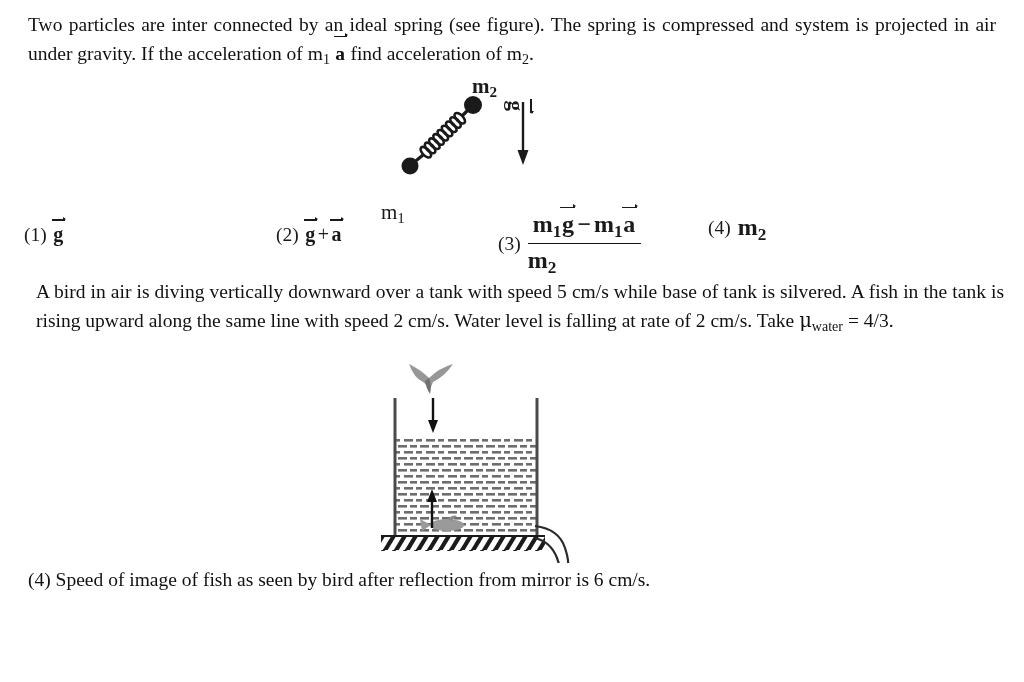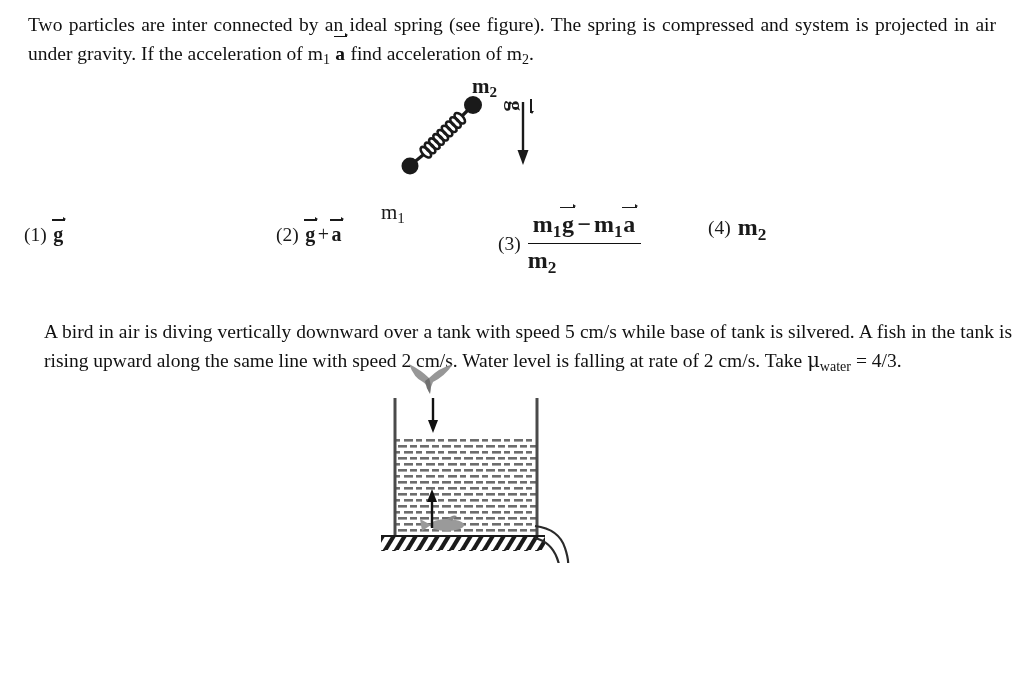--- a/index.html
+++ b/index.html
@@ -35,24 +35,23 @@
   }
 
   #q1-text {
     position: absolute;
     left: 28px;
     top: 10px;
     width: 968px;
   }
   #q2-text {
     position: absolute;
-    left: 44px;
+    left: 36px;
     top: 277px;
     width: 968px;
-    margin-top: 40px;
   }
 
   .sub {
     font-size: 0.72em;
     vertical-align: -0.28em;
     letter-spacing: 0;
   }
   .vec {
     position: relative;
     display: inline-block;
@@ -298,15 +297,16 @@
       </g>
 
       <g>
         <line x1="57" y1="170" x2="57" y2="140" stroke="#111" stroke-width="2.4"></line>
         <polygon points="57,131 52,144 62,144" fill="#111"></polygon>
       </g>
     </svg>
   </div>
 
   <div id="q2-options">
+    <div class="opt-line">(4) Speed of image of fish as seen by bird after reflection from mirror is 6 cm/s.</div>
   </div>
 
 </div>
 
 </body></html>

